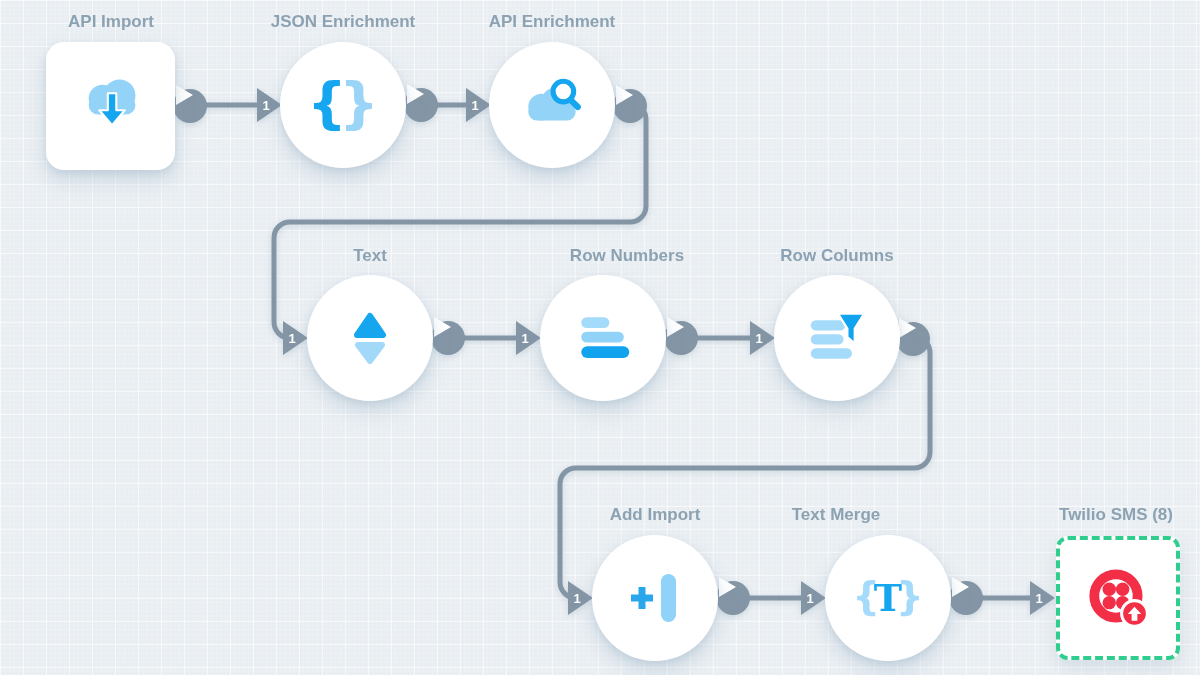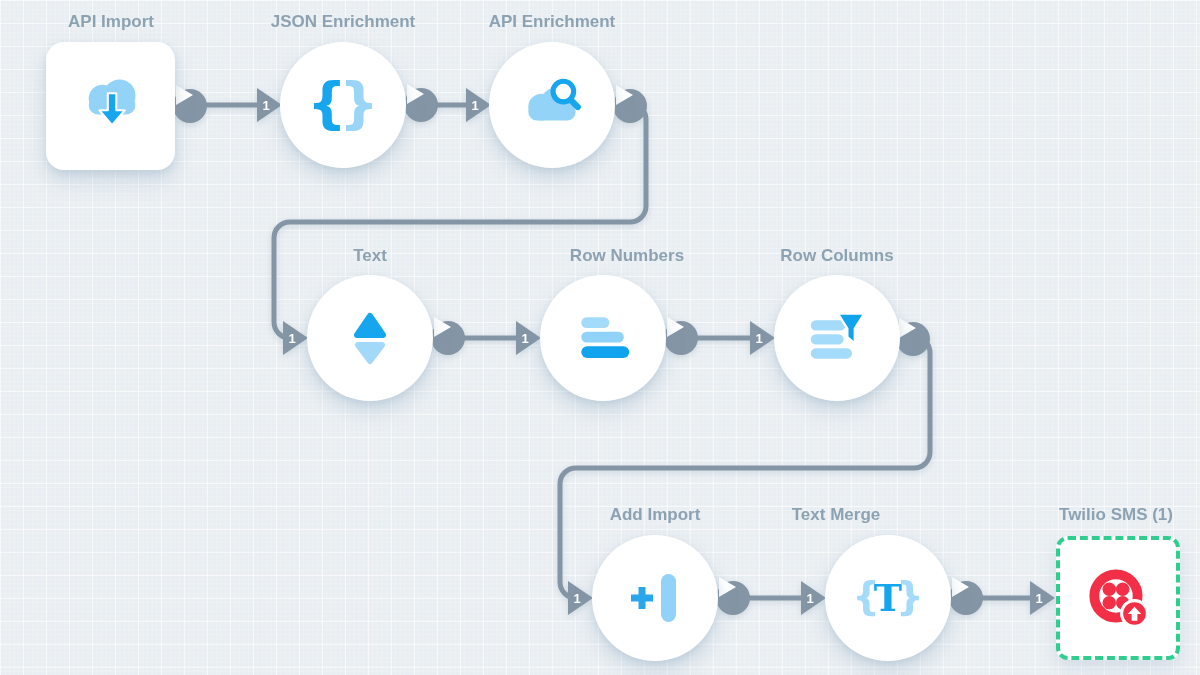--- a/index.html
+++ b/index.html
@@ -119,21 +119,21 @@
   </svg>
 
   <div class="node-label" style="left:111px;top:11px">API Import</div>
   <div class="node-label" style="left:343px;top:11px">JSON Enrichment</div>
   <div class="node-label" style="left:552px;top:11px">API Enrichment</div>
   <div class="node-label" style="left:370px;top:245px">Text</div>
   <div class="node-label" style="left:627px;top:245px">Row Numbers</div>
   <div class="node-label" style="left:837px;top:245px">Row Columns</div>
   <div class="node-label" style="left:655px;top:504px">Add Import</div>
   <div class="node-label" style="left:836px;top:504px">Text Merge</div>
-  <div class="node-label" style="left:1116px;top:504px">Twilio SMS (1)</div>
+  <div class="node-label" style="left:1116px;top:504px">Twilio SMS (8)</div>
 
   <div class="node square" style="left:46px;top:42px">
     <svg width="68" height="68" viewBox="0 0 64 64">
       <g fill="#93D3F8">
         <circle cx="24" cy="25" r="13"></circle>
           <circle cx="40" cy="22" r="15"></circle>
           <rect x="11" y="22" width="44" height="18" rx="9"></rect>
       </g>
       <path d="M29 20 H37 V36 H45 L33 50 L21 36 H29 Z" fill="#16A6EF" stroke="#ffffff" stroke-width="2" stroke-linejoin="round"></path>
     </svg>

